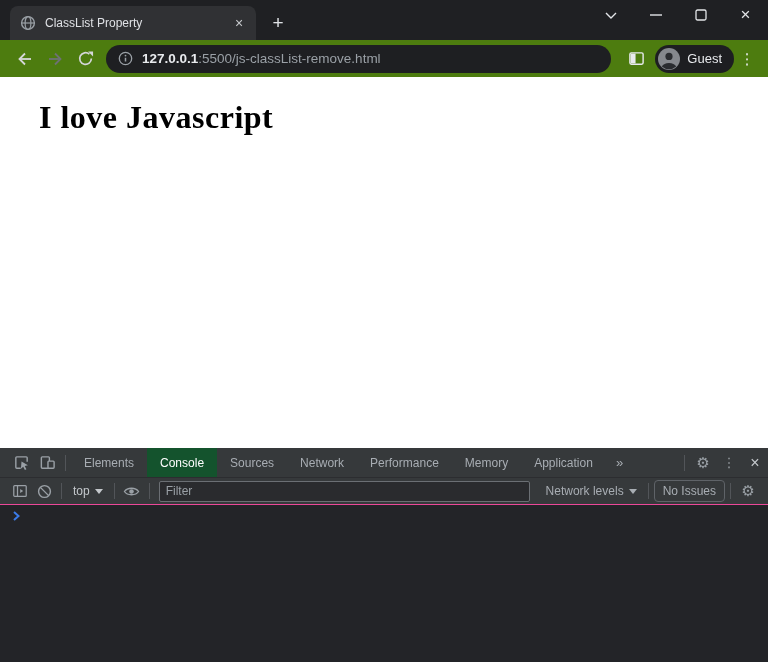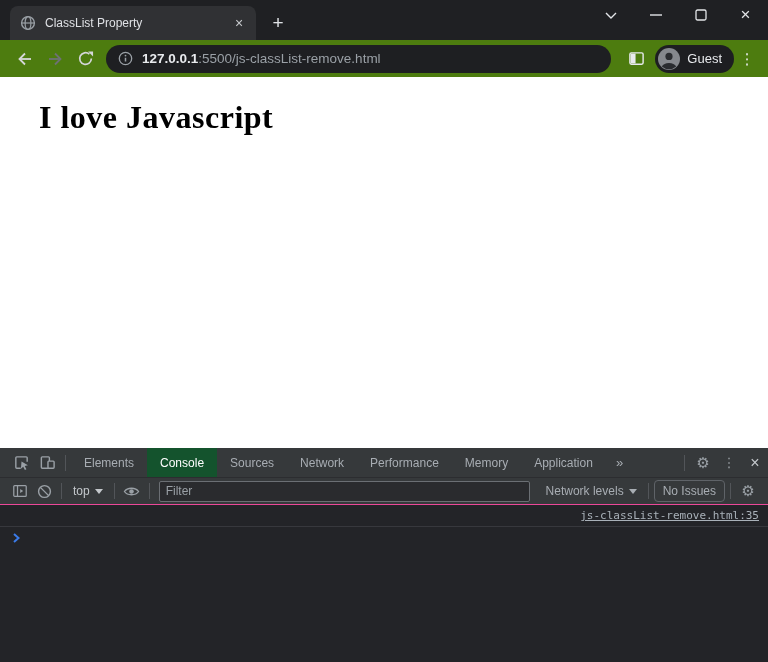--- a/index.html
+++ b/index.html
@@ -225,23 +225,20 @@
             <polygon points="0,0 8,0 4,5" fill="currentColor"></polygon>
           </svg>
       </div>
       <div class="dt-sep"></div>
       <button class="no-issues">No Issues</button>
       <div class="dt-sep"></div>
       <div class="ct-btn ct-gear">⚙</div>
     </div>
 
     <div class="console-area">
-      <div class="log-row">
-        <a class="source-link">js-classList-remove.html:35</a>
-      </div>
       <div class="prompt-row">
         <svg viewBox="0 0 7 10" width="7" height="10">
             <polyline points="1,1 5.5,5 1,9" fill="none" stroke="#3B7BE8" stroke-width="2"></polyline>
           </svg>
       </div>
       <div class="console-filler"></div>
     </div>
 
   </div>
 </div>

